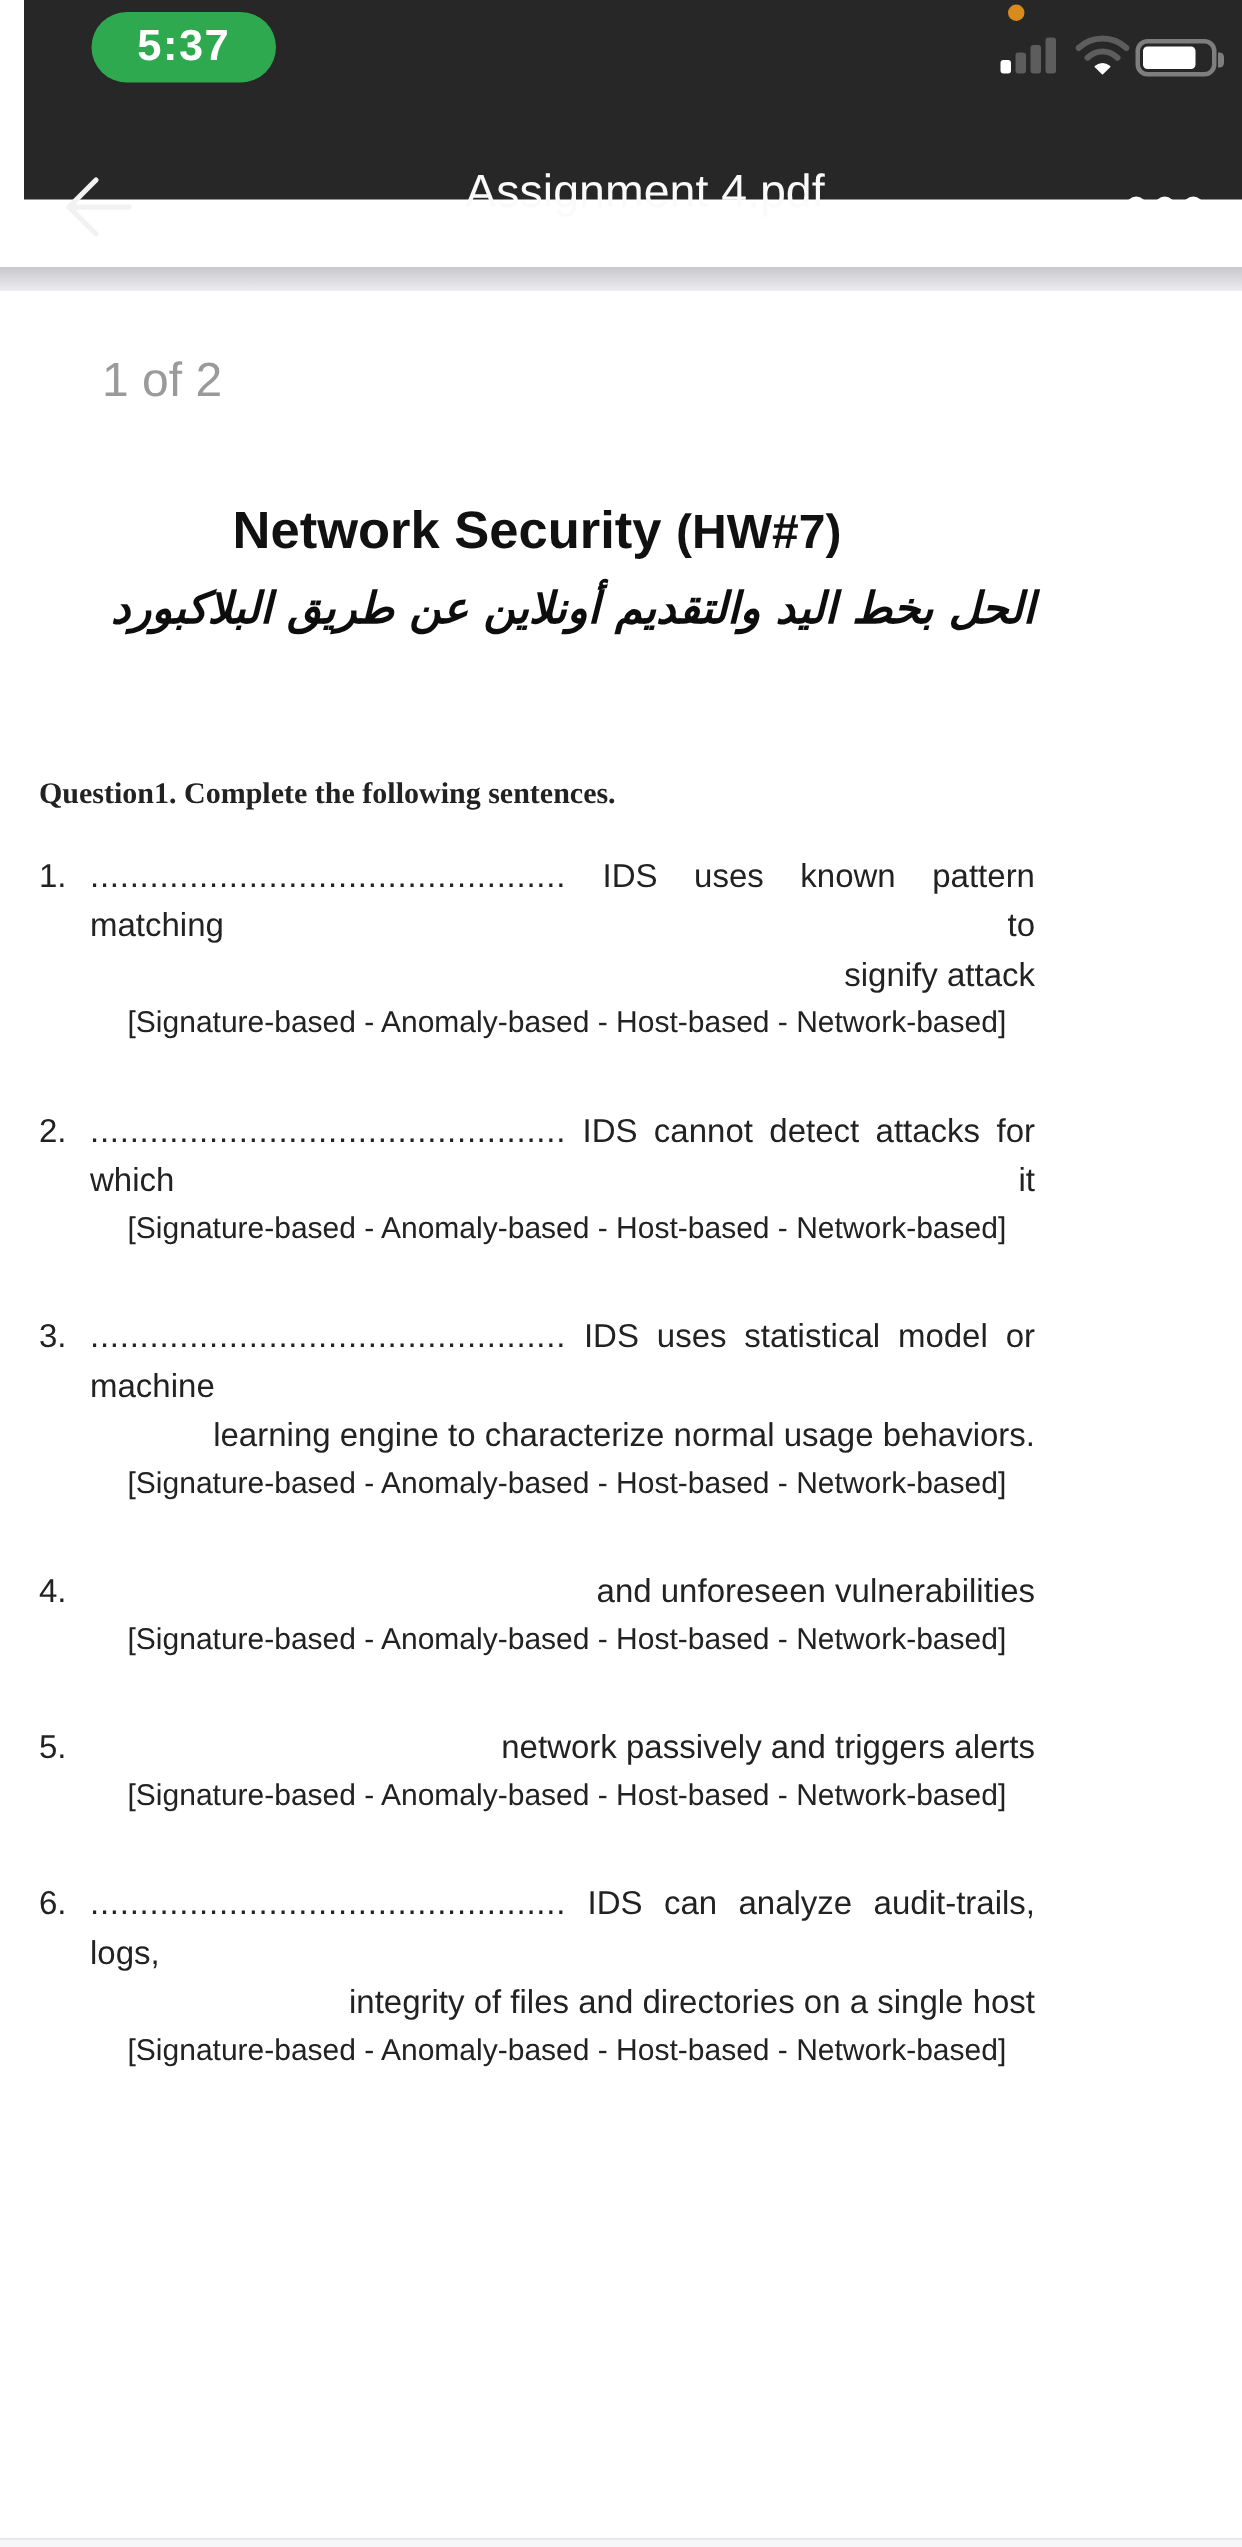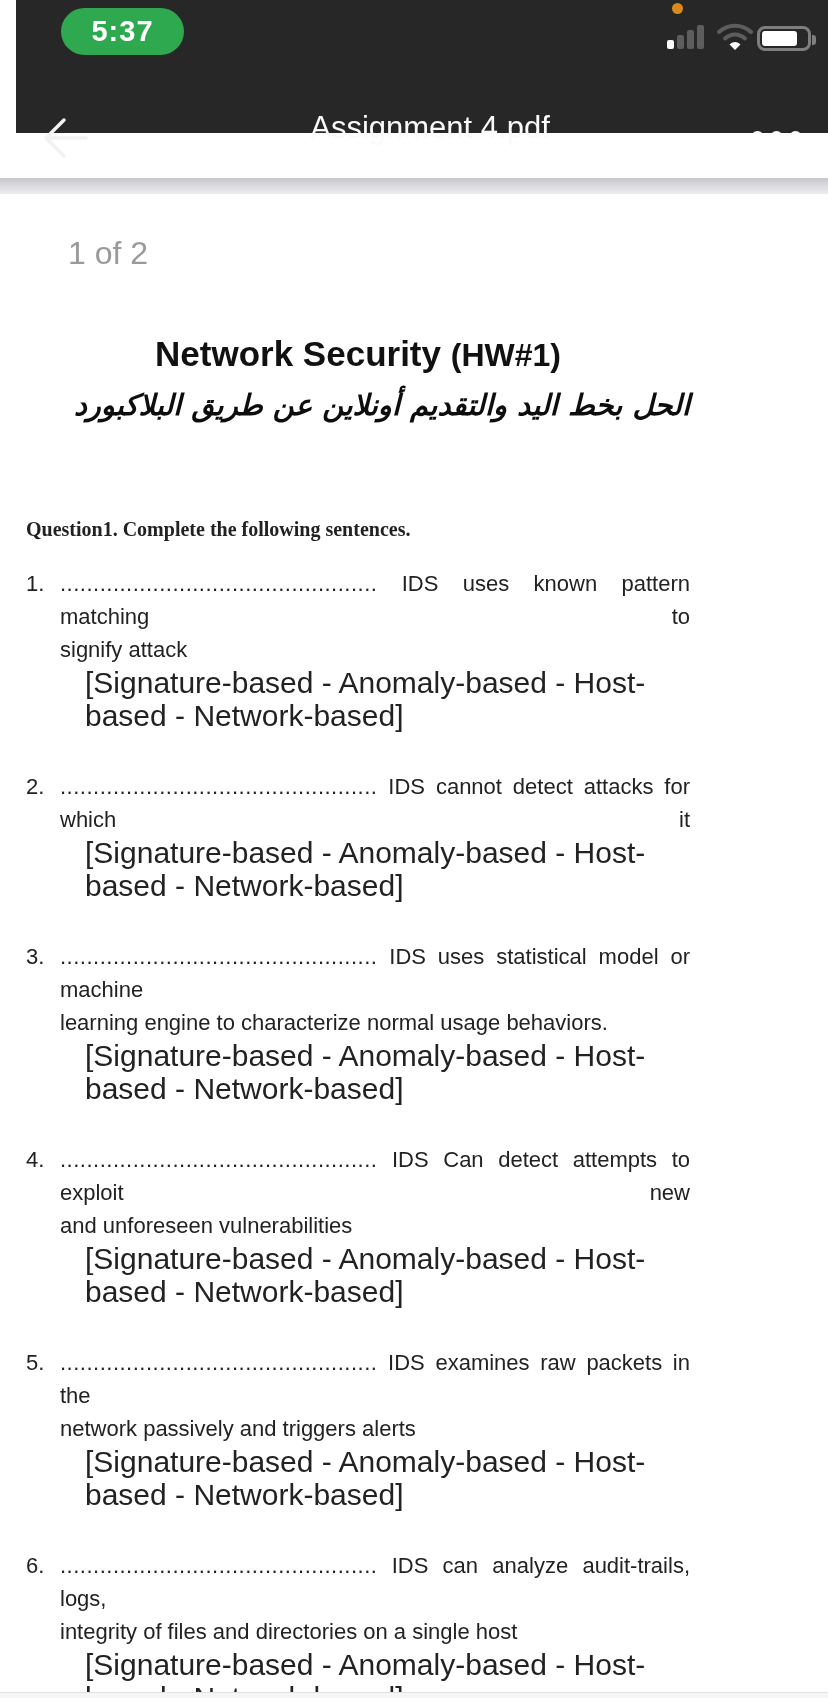--- a/index.html
+++ b/index.html
@@ -53,22 +53,22 @@
 
   .q-heading { margin-top:96px; font-family:"Liberation Serif", serif; font-weight:700;
                font-size:20px; color:#222222; }
 
   .q-list { margin-top:26px; }
   .q-item { display:flex; font-size:22px; line-height:33px; margin-bottom:38px; color:#222222; }
   .q-num { width:34px; flex:none; }
   .q-body { flex:1; min-width:0; }
   .q-line1 { text-align:justify; text-align-last:justify; }
   .q-dots { letter-spacing:0.5px; }
-  .q-line2 { text-align:left; }
-  .q-options { padding-left:25px; font-size:30px; }
+  .q-line2 { text-align:right; }
+  .q-options { padding-left:25px; font-size:20px; }
 
   .bottom-strip { position:absolute; left:0; bottom:0; width:828px; height:6px;
                   background:#f6f6f8; border-top:1px solid #e2e2e4; }
 </style>
 </head>
 <body>
 
 <div class="phone">
 
   <div class="topbar">
@@ -107,21 +107,21 @@
       </div>
     </div>
   </div>
 
   <div class="page-strip"></div>
 
   <div class="doc">
     <div class="page-indicator">1 of 2</div>
 
     <div class="doc-title">
-      <span class="serif">Network Security </span><span class="heavy">(HW#1)</span>
+      <span class="serif">Network Security </span><span class="heavy">(HW#7)</span>
     </div>
 
     <div class="doc-subtitle">الحل بخط اليد والتقديم أونلاين عن طريق البلاكبورد</div>
 
     <div class="q-heading">Question1. Complete the following sentences.</div>
 
     <div class="q-list">
 
       <div class="q-item">
         <div class="q-num">1.</div>
@@ -145,30 +145,28 @@
         <div class="q-body">
           <div class="q-line1"><span class="q-dots">................................................</span> <span>IDS uses statistical model or machine</span></div>
           <div class="q-line2">learning engine to characterize normal usage behaviors.</div>
           <div class="q-options">[Signature-based - Anomaly-based - Host-based - Network-based]</div>
         </div>
       </div>
 
       <div class="q-item">
         <div class="q-num">4.</div>
         <div class="q-body">
-          <div class="q-line1"><span class="q-dots">................................................</span> <span>IDS Can detect attempts to exploit new</span></div>
           <div class="q-line2">and unforeseen vulnerabilities</div>
           <div class="q-options">[Signature-based - Anomaly-based - Host-based - Network-based]</div>
         </div>
       </div>
 
       <div class="q-item">
         <div class="q-num">5.</div>
         <div class="q-body">
-          <div class="q-line1"><span class="q-dots">................................................</span> <span>IDS examines raw packets in the</span></div>
           <div class="q-line2">network passively and triggers alerts</div>
           <div class="q-options">[Signature-based - Anomaly-based - Host-based - Network-based]</div>
         </div>
       </div>
 
       <div class="q-item">
         <div class="q-num">6.</div>
         <div class="q-body">
           <div class="q-line1"><span class="q-dots">................................................</span> <span>IDS can analyze audit-trails, logs,</span></div>
           <div class="q-line2">integrity of files and directories on a single host</div>

